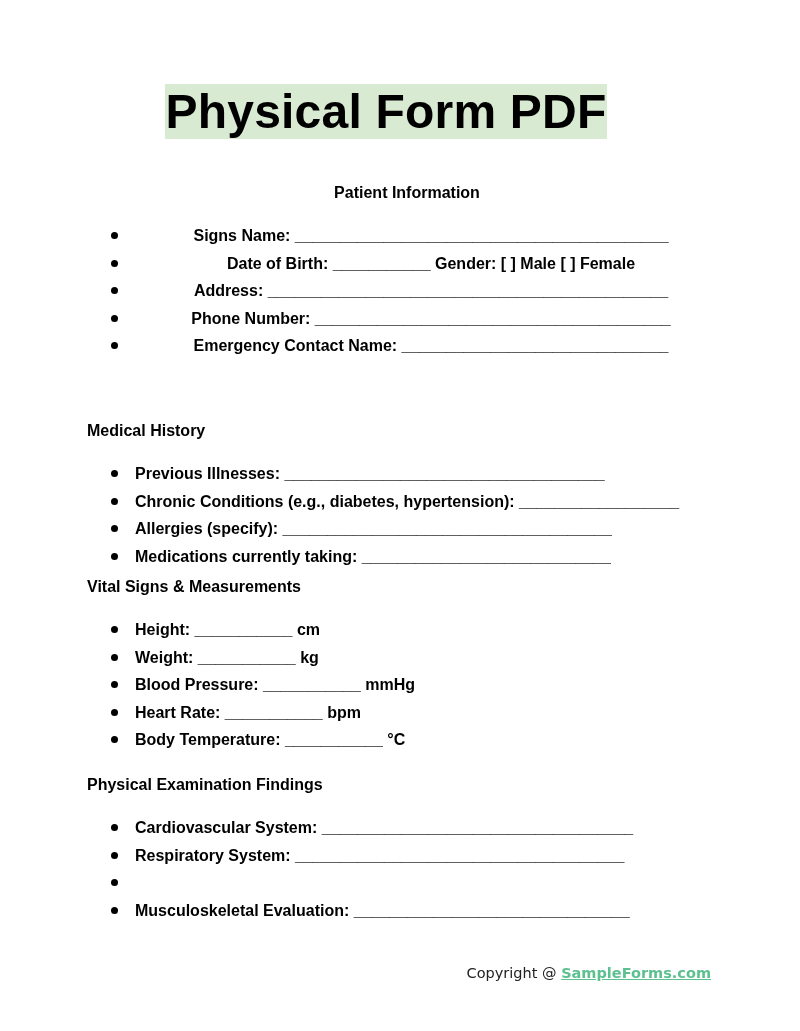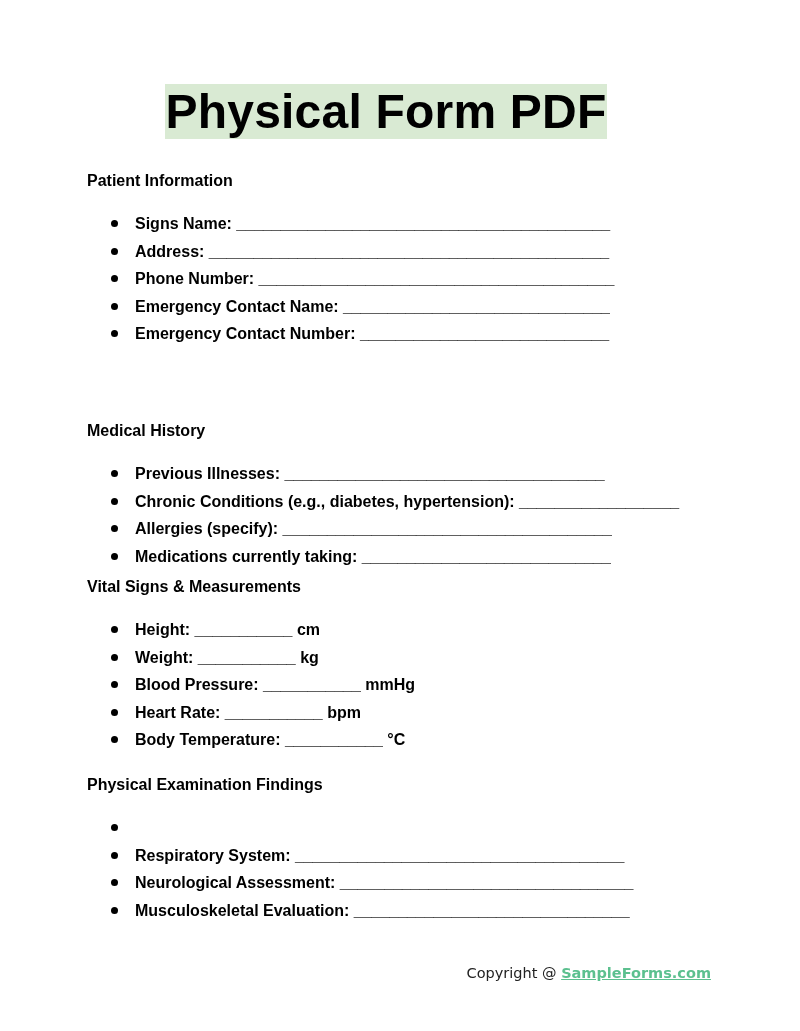--- a/index.html
+++ b/index.html
@@ -80,28 +80,28 @@
       text-decoration: underline;
     }
   </style>
 </head>
 <body>
 
 <div class="title-wrap">
   <span class="title">Physical Form PDF</span>
 </div>
 
-<div class="section" style="top:172px;">
+<div class="section" style="top:184px;text-align:center;">
   <h2 class="section-heading">Patient Information</h2>
   <ul class="items">
     <li class="item"><span class="bullet"></span><span>Signs Name: __________________________________________</span></li>
+    <li class="item"><span class="bullet"></span><span>Date of Birth: ___________ Gender: [ ] Male [ ] Female</span></li>
     <li class="item"><span class="bullet"></span><span>Address: _____________________________________________</span></li>
     <li class="item"><span class="bullet"></span><span>Phone Number: ________________________________________</span></li>
     <li class="item"><span class="bullet"></span><span>Emergency Contact Name: ______________________________</span></li>
-    <li class="item"><span class="bullet"></span><span>Emergency Contact Number: ____________________________</span></li>
   </ul>
 </div>
 
 <div class="section" style="top:422px;">
   <h2 class="section-heading">Medical History</h2>
   <ul class="items">
     <li class="item"><span class="bullet"></span><span>Previous Illnesses: ____________________________________</span></li>
     <li class="item"><span class="bullet"></span><span>Chronic Conditions (e.g., diabetes, hypertension): __________________</span></li>
     <li class="item"><span class="bullet"></span><span>Allergies (specify): _____________________________________</span></li>
     <li class="item"><span class="bullet"></span><span>Medications currently taking: ____________________________</span></li>
@@ -115,22 +115,22 @@
     <li class="item"><span class="bullet"></span><span>Weight: ___________ kg</span></li>
     <li class="item"><span class="bullet"></span><span>Blood Pressure: ___________ mmHg</span></li>
     <li class="item"><span class="bullet"></span><span>Heart Rate: ___________ bpm</span></li>
     <li class="item"><span class="bullet"></span><span>Body Temperature: ___________ °C</span></li>
   </ul>
 </div>
 
 <div class="section" style="top:776px;">
   <h2 class="section-heading">Physical Examination Findings</h2>
   <ul class="items">
+    <li class="item"><span class="bullet"></span><span>Cardiovascular System: ___________________________________</span></li>
+    <li class="item"><span class="bullet"></span><span>Respiratory System: _____________________________________</span></li>
     <li class="item"><span class="bullet"></span></li>
-    <li class="item"><span class="bullet"></span><span>Respiratory System: _____________________________________</span></li>
-    <li class="item"><span class="bullet"></span><span>Neurological Assessment: _________________________________</span></li>
     <li class="item"><span class="bullet"></span><span>Musculoskeletal Evaluation: _______________________________</span></li>
   </ul>
 </div>
 
 <div class="footer">
   <span>Copyright @ </span><a>SampleForms.com</a>
 </div>
 
 </body></html>

